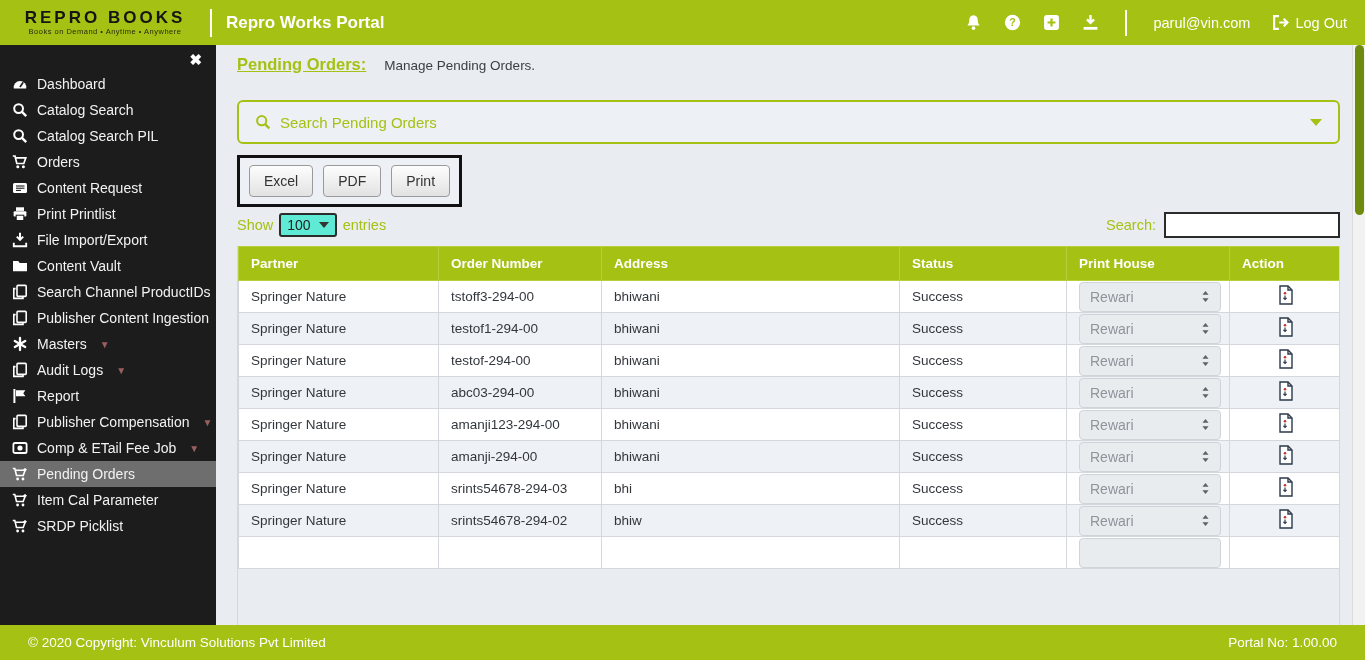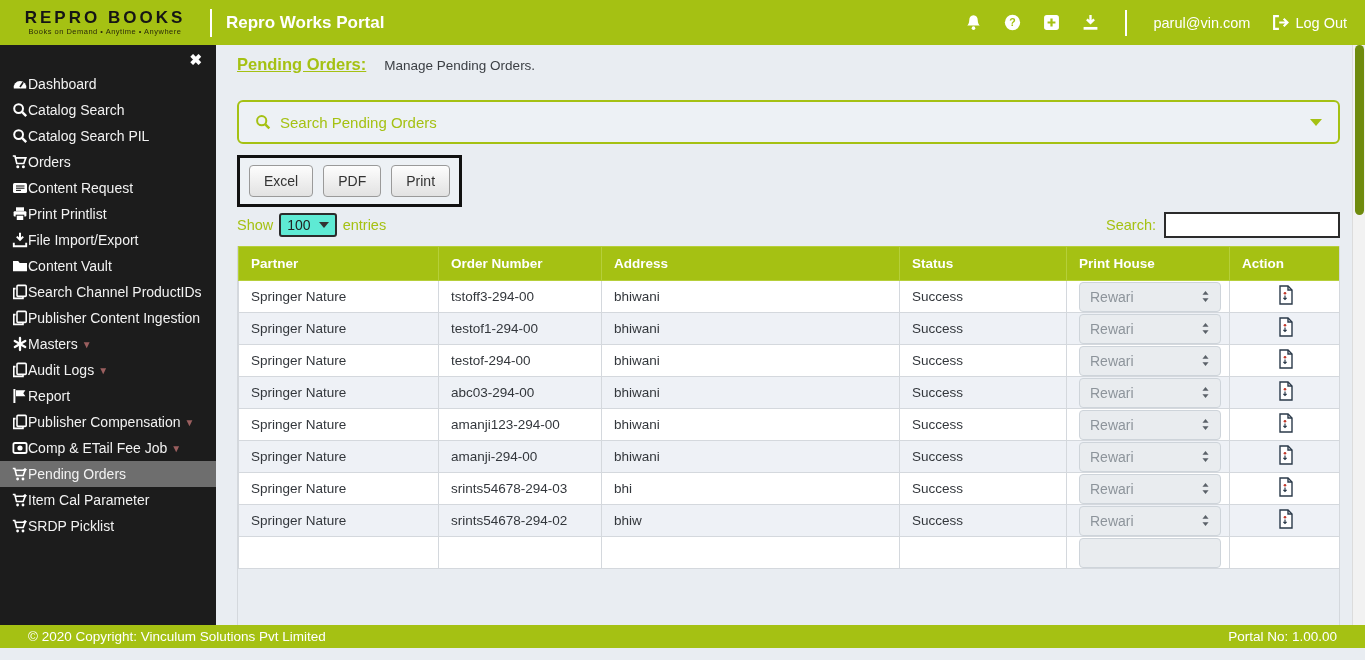--- a/index.html
+++ b/index.html
@@ -18,21 +18,21 @@
   .hdr-ico svg { width:100%; height:100%; }
   .hdr-sep { width:2px; height:26px; background:#fff; margin:0 4px; }
   .hdr-email { color:#fff; font-size:14.5px; }
   .logout { display:flex; align-items:center; gap:6px; color:#fff; font-size:14.5px; cursor:pointer; }
 
   
   .mid { display:flex; height:580px; }
   
   .sidebar { width:216px; background:#1c1c1c; position:relative; padding-top:26px; flex:none; }
   .side-close { position:absolute; top:6px; right:14px; color:#fff; font-weight:bold; font-size:15px; cursor:pointer; }
-  .side-item { display:flex; align-items:center; padding:4px 0 4px 12px; height:26px;
+  .side-item { display:flex; align-items:center; gap:9px; padding:4px 0 4px 12px; height:26px;
     color:#f2f2f2; font-size:14px; cursor:pointer; white-space:nowrap; }
   .side-item.sel { background:#6e6e6e; }
   .side-item .icon { width:16px; height:16px; flex:none; display:inline-flex; }
   .side-item .icon svg { width:100%; height:100%; }
   .side-caret { font-size:10px; color:#9b5f5f; margin-left:4px; }
 
   
   .content { flex:1; padding:8px 12px 0 21px; position:relative; overflow:hidden; }
   .page-head { display:flex; align-items:baseline; gap:18px; margin-top:2px; }
   .page-title { color:#a5c113; font-weight:bold; font-size:16.5px; text-decoration:underline; }
@@ -70,21 +70,21 @@
   .ph-select { width:142px; height:30px; background:#e9ecef; border:1px solid #ced4da; border-radius:4px;
     display:flex; align-items:center; padding:0 10px; color:#8d949b; font-size:14px; }
   .ph-select svg { margin-left:auto; width:9px; height:13px; }
   .action-ico { width:16px; height:20px; display:inline-block; cursor:pointer; }
 
   
   .scrollstrip { width:13px; background:#f2f2f2; position:relative; flex:none; border-left:1px solid #dcdcdc; }
   .thumb { position:absolute; top:0; left:2px; width:9px; height:170px; background:#6f8b0e; border-radius:5px; cursor:grab; }
 
   
-  .footer { height:23px; background:#a5c113; display:flex; align-items:center; padding:0 28px; color:#fff; font-size:13.5px; }
+  .footer { height:35px; background:#a5c113; display:flex; align-items:center; padding:0 28px; color:#fff; font-size:13.5px; }
   .footer .build { margin-left:auto; }
 </style>
 </head>
 <body>
 
 <div class="topbar">
   <div class="logo-wrap">
     <div class="logo-title">REPRO BOOKS</div>
     <div class="logo-tagline">Books on Demand • Anytime • Anywhere</div>
   </div>

